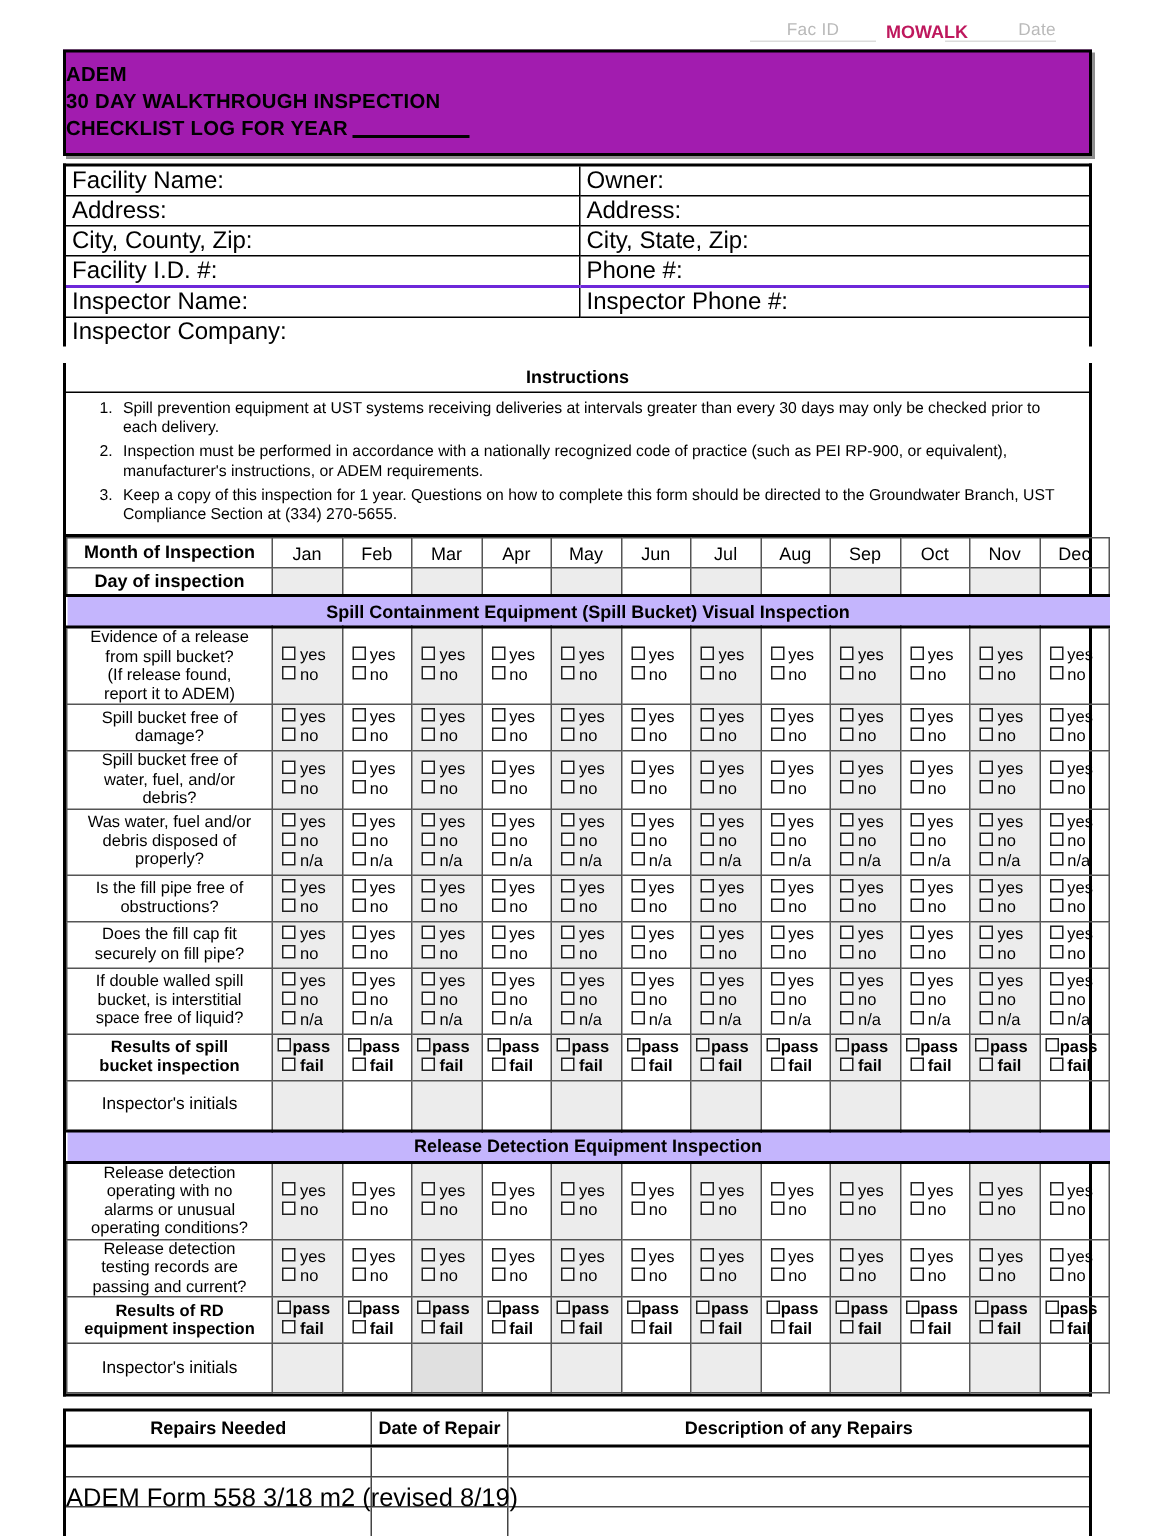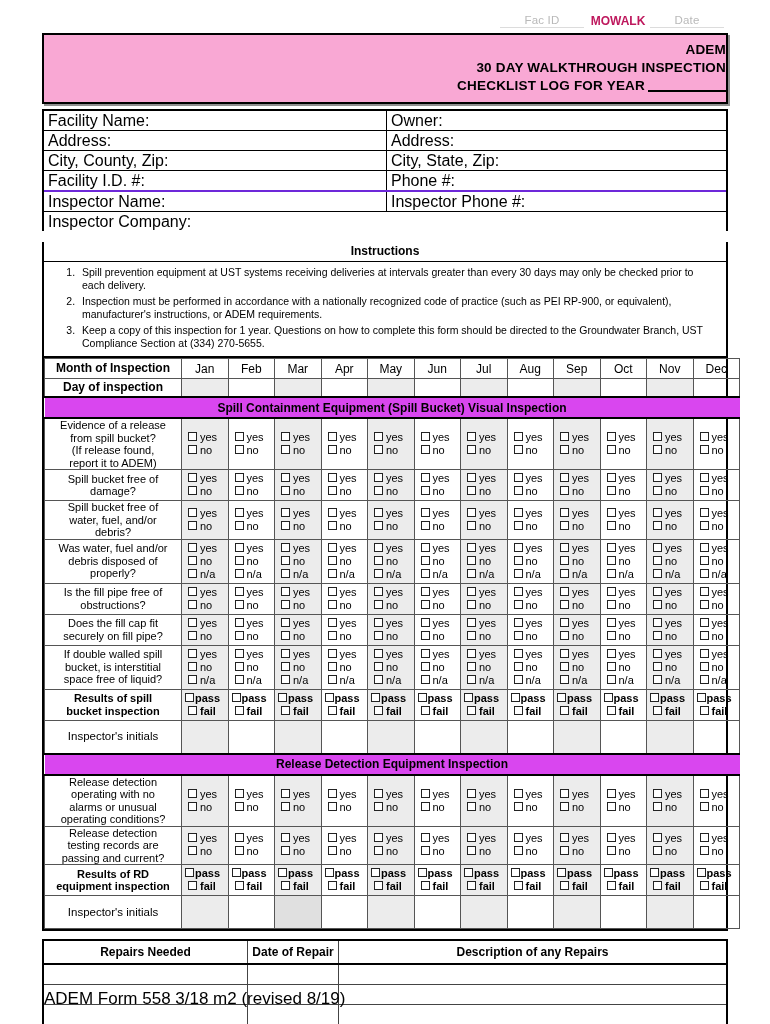--- a/index.html
+++ b/index.html
@@ -25,45 +25,45 @@
   }
   .topbar .wm {
     position: absolute;
     font-size: 11.5px;
     color: #b9b9b9;
     letter-spacing: .2px;
     border-bottom: 1px solid #dcdcdc;
     padding-bottom: 1px;
   }
   .topbar .wm.facid { left: 500px; width: 84px; text-align: center; }
-  .topbar .wm.date  { left: 650px; width: 74px; text-align: center; }
+  .topbar .wm.date  { left: 630px; width: 74px; text-align: right; }
   .topbar .mowalk {
     position: absolute;
     left: 588px; width: 60px;
     font-size: 12px;
     font-weight: bold;
     color: #be185d;
     text-align: center;
   }
 
   
   .form {
     position: absolute;
     left: 42px;
     top: 33px;
     width: 686px;
   }
 
   
   .titleblock {
     border: 2px solid #000;
-    background: #f9a8d4;
+    background: #a21caf;
     box-shadow: 2px 2px 0 #8f8f8f;
     padding: 6px 0 7px 0;
-    text-align: right;
+    text-align: left;
     margin-bottom: 5px;
   }
   .titleblock .t {
     font-size: 13.5px;
     font-weight: bold;
     line-height: 18px;
     letter-spacing: .2px;
   }
   .titleblock .blank {
     display: inline-block;
@@ -136,21 +136,21 @@
   td.mcell { width: 45.5px; }
   td.shade { background: #ececec; }
   td.shade-dark { background: #e0e0e0; }
 
   tr.monthrow td { height: 19px; font-size: 12px; }
   tr.monthrow td.lbl { font-weight: bold; text-align: center; font-size: 12px; }
   tr.dayrow td { height: 17px; }
   tr.dayrow td.lbl { font-weight: bold; text-align: center; font-size: 12px; }
 
   tr.sectionrow td {
-    background: #d946ef;
+    background: #c4b5fd;
     font-weight: bold;
     font-size: 12px;
     height: 19px;
     text-align: center;
     border-left: none;
     border-right: none;
     border-top: 2px solid #000;
     border-bottom: 2px solid #000;
     margin-left: 32px;
   }

